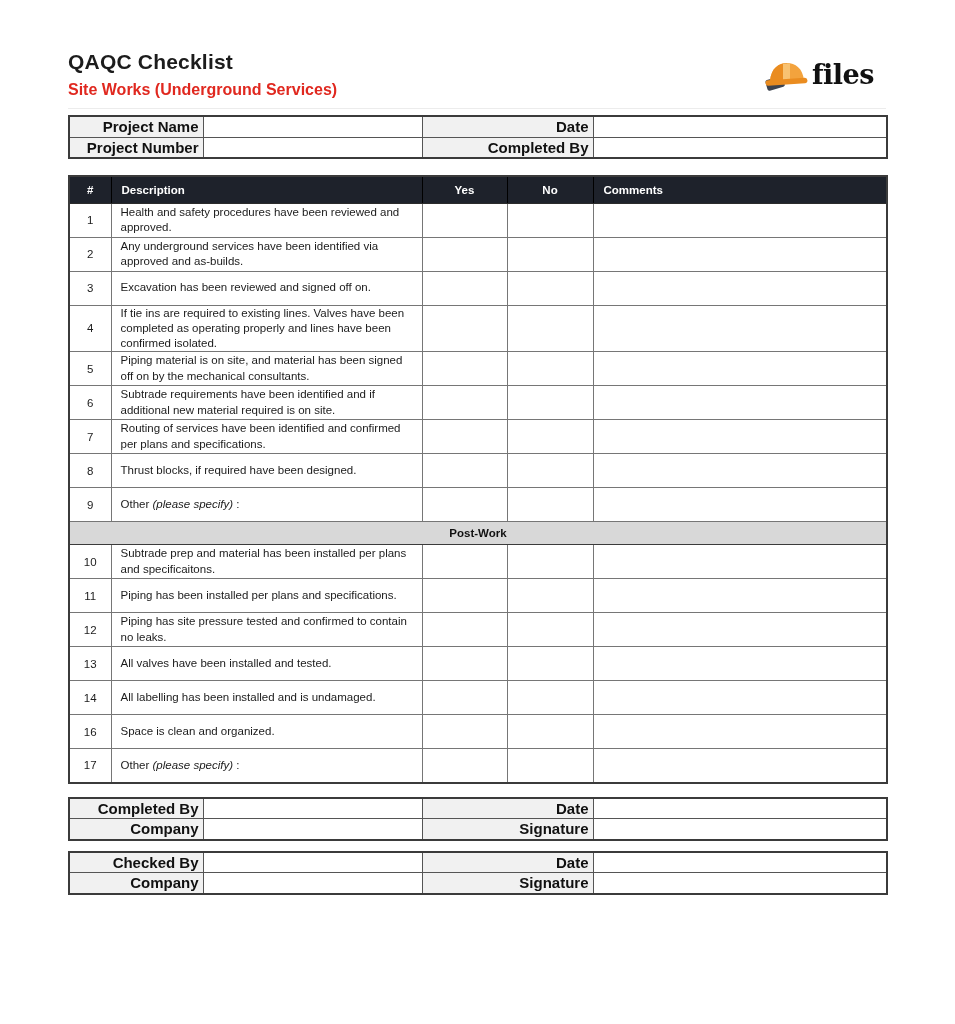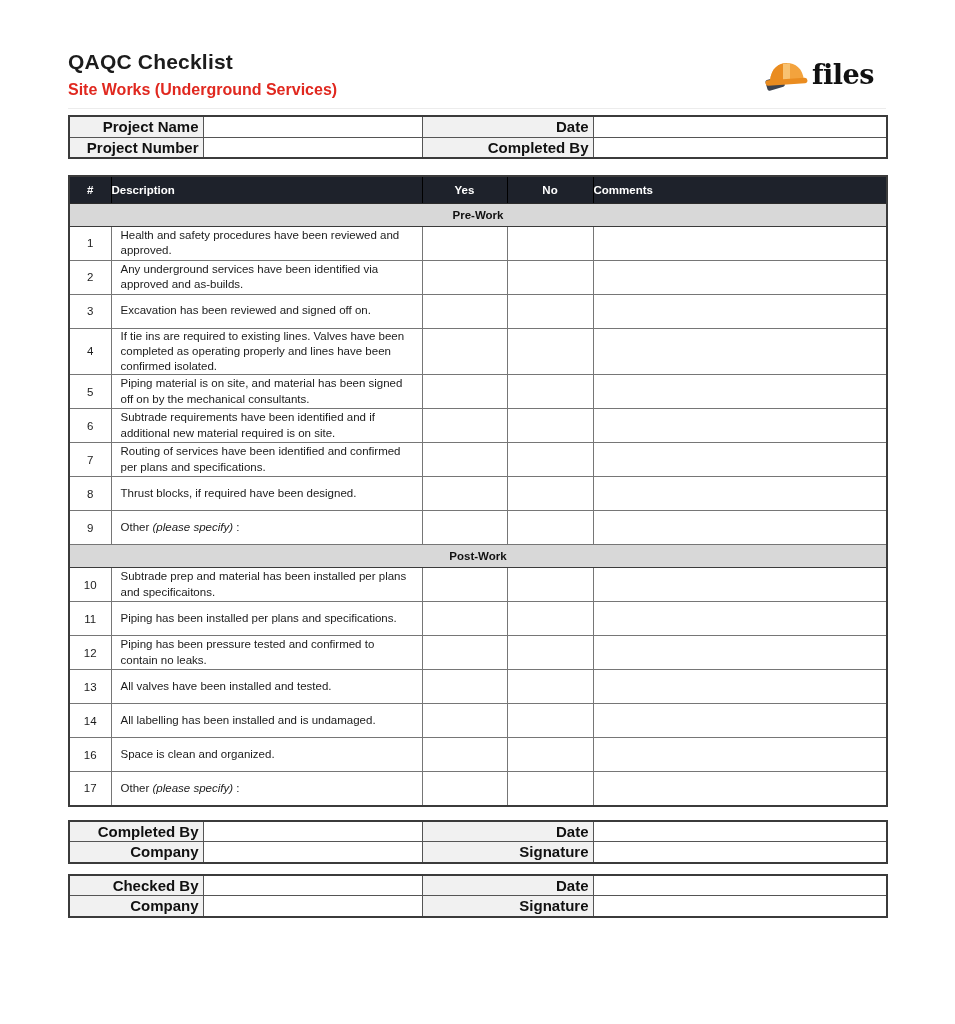--- a/index.html
+++ b/index.html
@@ -44,21 +44,21 @@
   .signoff-1{margin-top:13px;}
   .signoff-2{margin-top:10px;}
 
   
   .checklist{margin-top:16px;border:2px solid var(--border-dark);}
   .checklist thead th{
     background:var(--header-bg);color:var(--header-text);
     font-size:11.5px;font-weight:700;height:27px;
     border-right:1px solid #000;border-bottom:1px solid #2b2b2b;vertical-align:middle;
   }
-  .checklist thead th.left{text-align:left;}
+  .checklist thead th.left{text-align:left;padding-left:10px;}
   .checklist thead th.center{text-align:center;}
   .checklist td{border:1px solid var(--border-mid);font-size:11.5px;vertical-align:middle;}
   .checklist tr.section-row td{
     background:var(--section-bg);font-weight:700;text-align:center;height:23px;
     border:1px solid var(--border-dark);color:#111;
   }
   .checklist tbody tr.item-row{height:34px;}
   .num-cell{text-align:center;color:#1b1b1b;}
   .desc-cell{padding:0 9px;line-height:1.32;color:#1b1b1b;}
   .desc-cell i{margin-top:16px;}
@@ -122,23 +122,20 @@
     <thead>
       <tr>
         <th class="center">#</th>
         <th class="left">Description</th>
         <th class="center">Yes</th>
         <th class="center">No</th>
         <th class="left">Comments</th>
       </tr>
     </thead>
     <tbody>
-        <tr class="section-row">
-          <td colspan="5">Pre-Work</td>
-        </tr>
         <tr class="item-row">
           <td class="num-cell">1</td>
           <td class="desc-cell">Health and safety procedures have been reviewed and approved.</td>
           <td class="mark-cell"></td>
           <td class="mark-cell"></td>
           <td class="comment-cell"></td>
         </tr>
         <tr class="item-row">
           <td class="num-cell">2</td>
           <td class="desc-cell">Any underground services have been identified via approved and as-builds.</td>
@@ -207,21 +204,21 @@
         </tr>
         <tr class="item-row">
           <td class="num-cell">11</td>
           <td class="desc-cell">Piping has been installed per plans and specifications.</td>
           <td class="mark-cell"></td>
           <td class="mark-cell"></td>
           <td class="comment-cell"></td>
         </tr>
         <tr class="item-row">
           <td class="num-cell">12</td>
-          <td class="desc-cell">Piping has been pressure tested and confirmed to contain no leaks.</td>
+          <td class="desc-cell">Piping has site pressure tested and confirmed to contain no leaks.</td>
           <td class="mark-cell"></td>
           <td class="mark-cell"></td>
           <td class="comment-cell"></td>
         </tr>
         <tr class="item-row">
           <td class="num-cell">13</td>
           <td class="desc-cell">All valves have been installed and tested.</td>
           <td class="mark-cell"></td>
           <td class="mark-cell"></td>
           <td class="comment-cell"></td>

